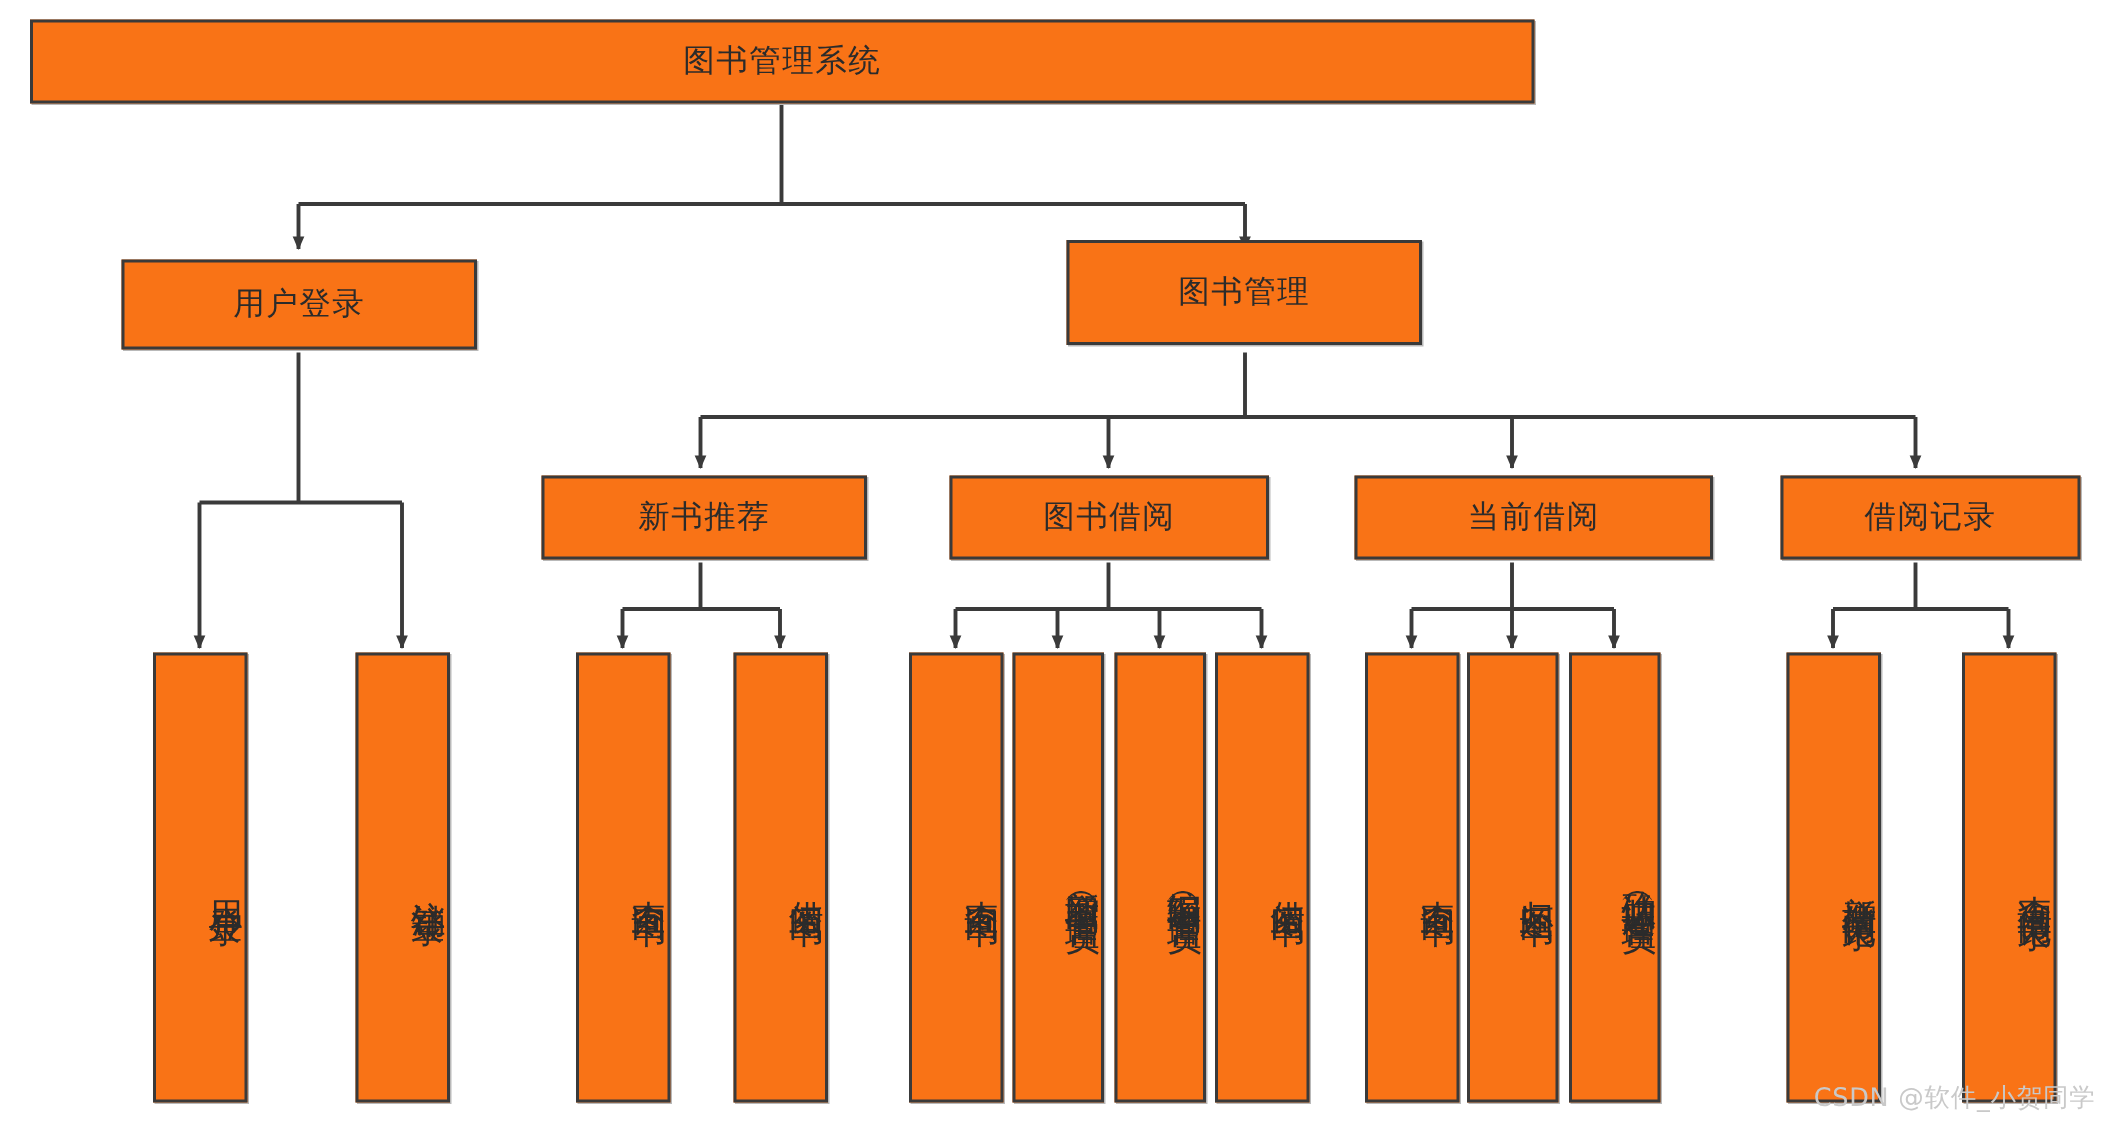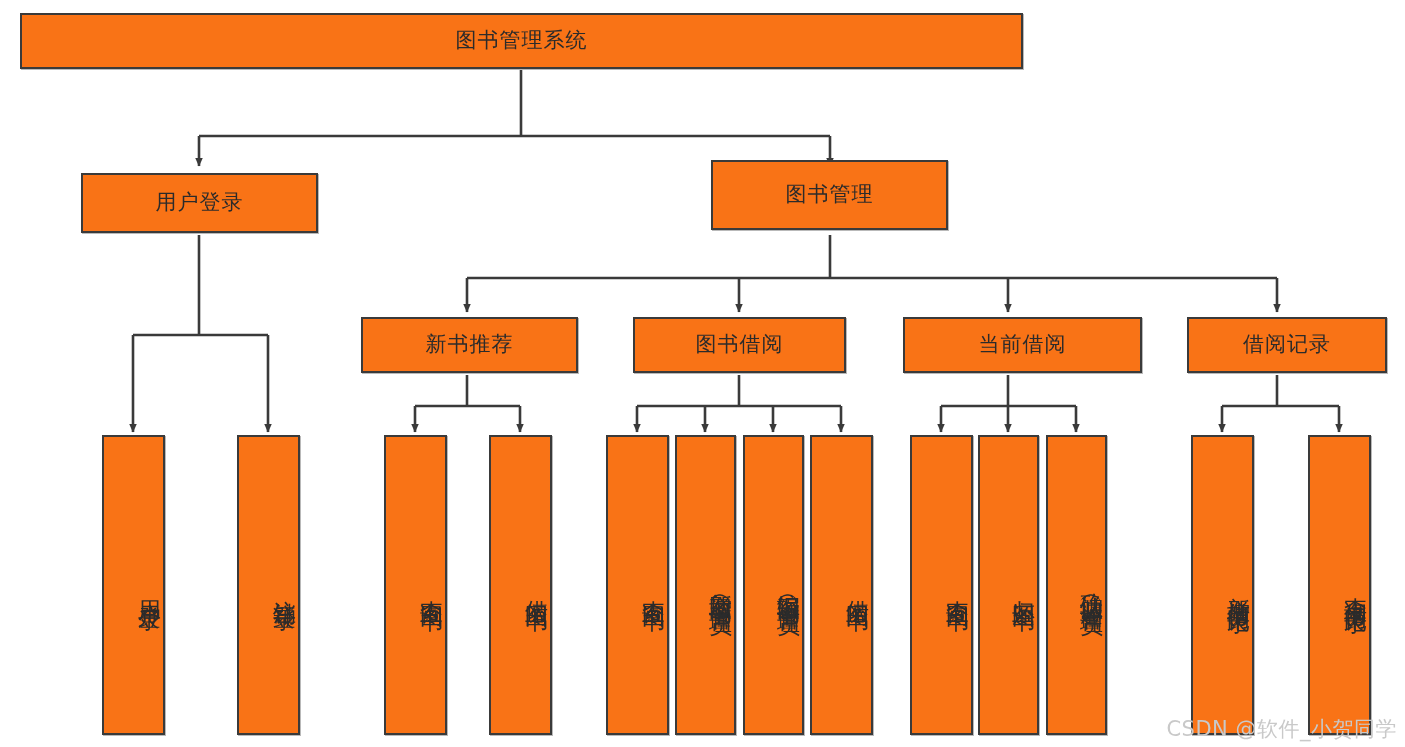--- a/index.html
+++ b/index.html
@@ -51,21 +51,21 @@
     letter-spacing: 3px;
     align-items: flex-start;
     justify-content: center;
     padding-top: 6px;
     white-space: nowrap;
   }
   .watermark {
     position: absolute;
     right: 8px;
     bottom: 4px;
-    font-size: 21px;
+    font-size: 17px;
     color: #c9c9c9;
     letter-spacing: 0.5px;
     white-space: nowrap;
     user-select: none;
   }
 </style>
 </head>
 <body>
 
 <div id="diagram-root">

